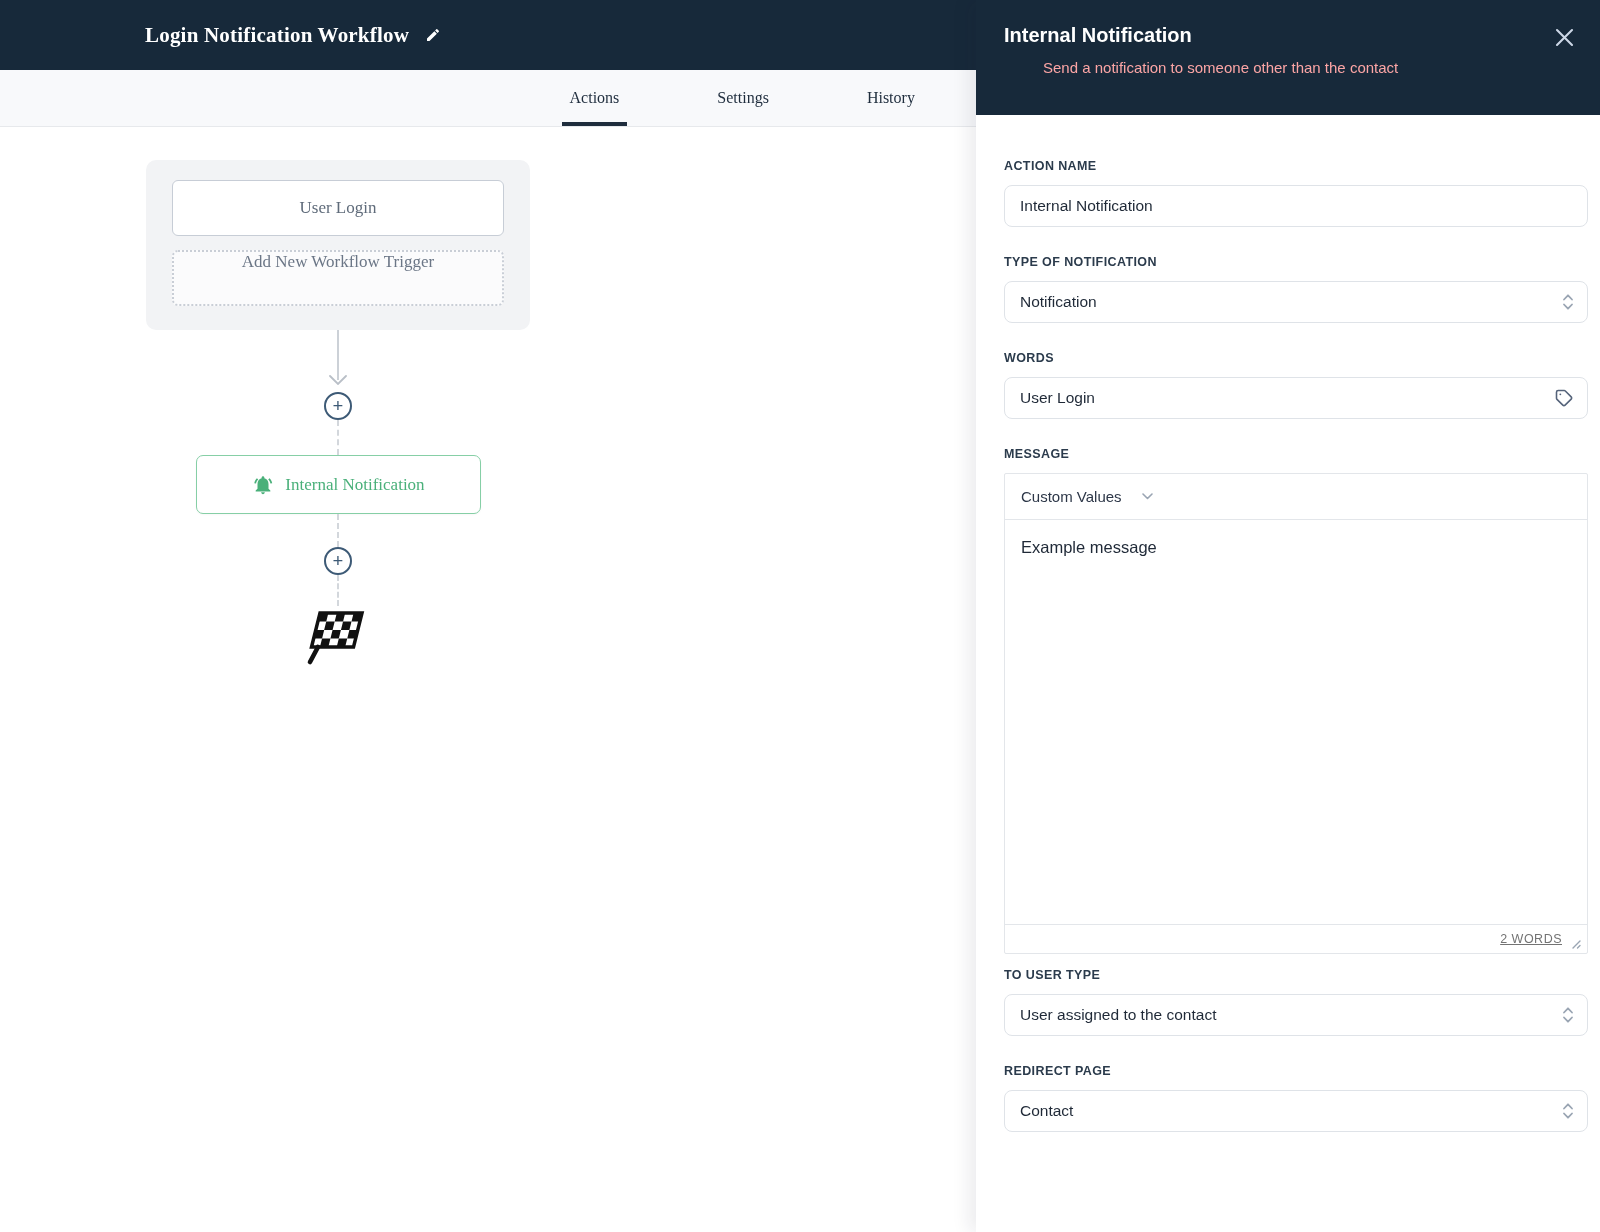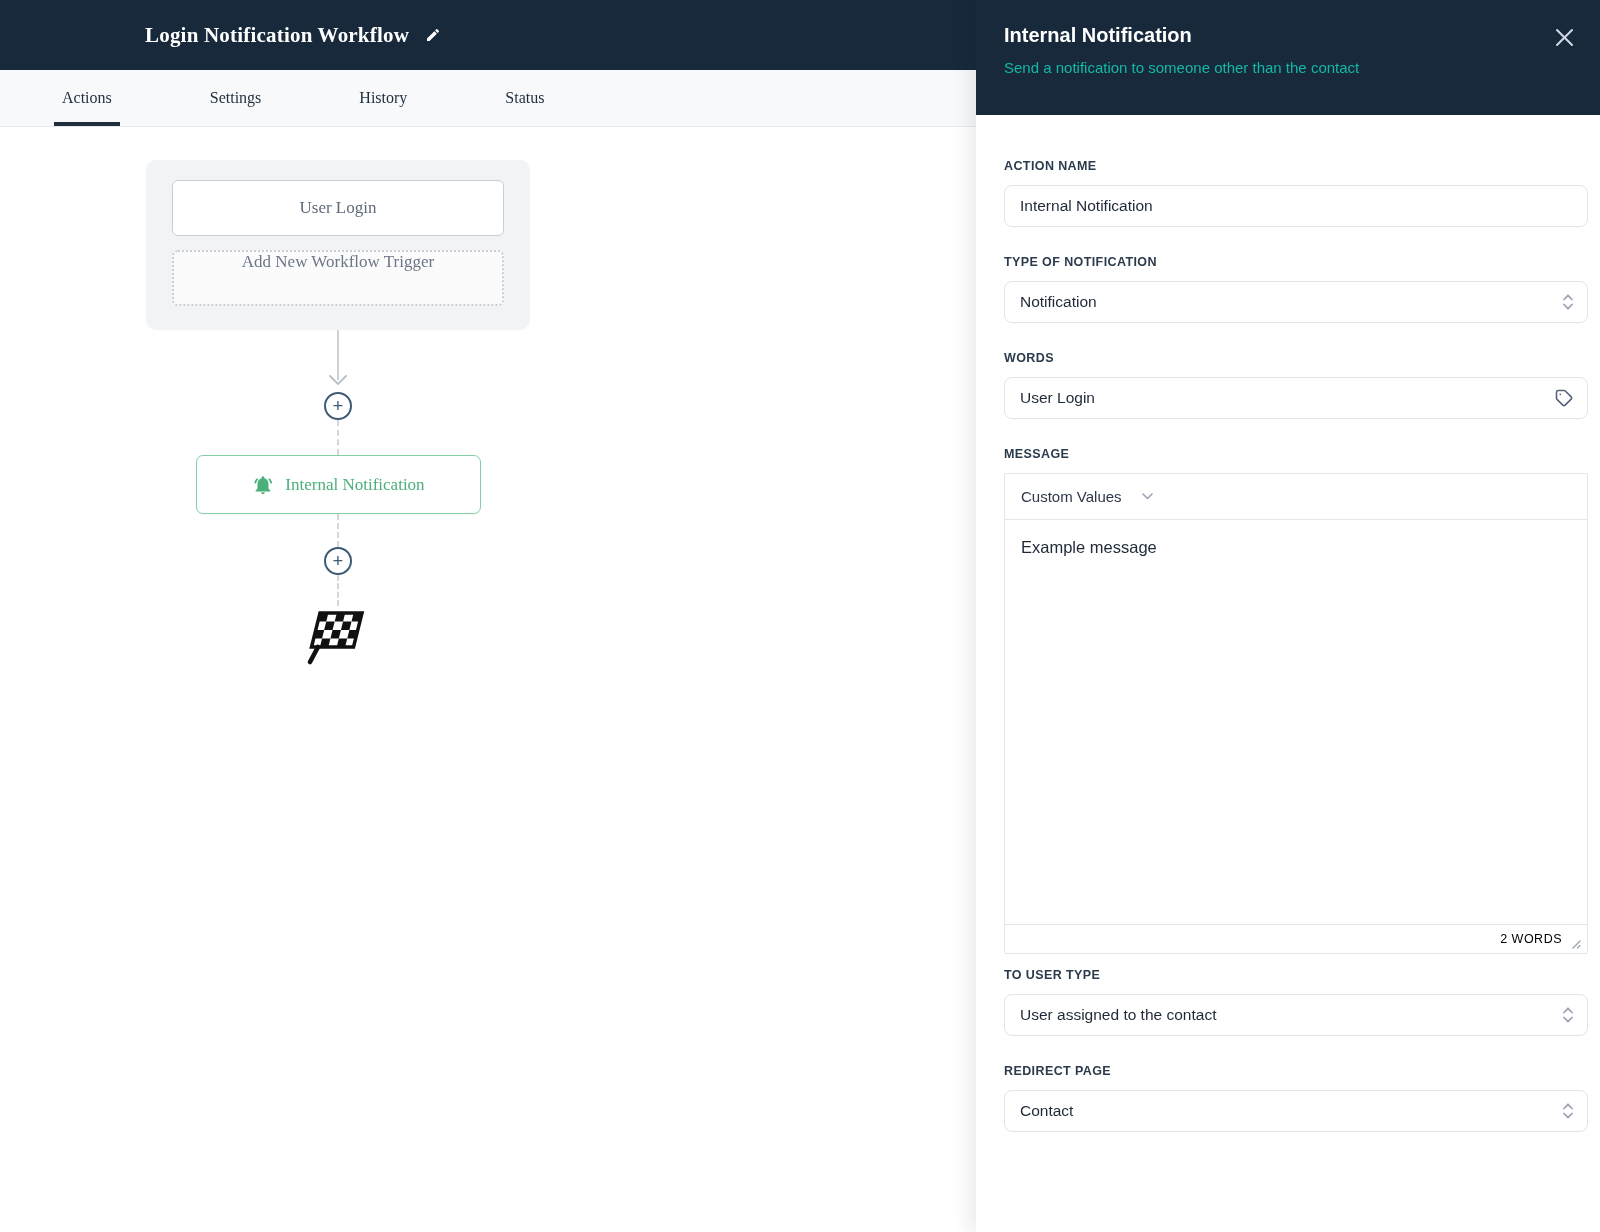--- a/index.html
+++ b/index.html
@@ -5,21 +5,21 @@
   * { margin:0; padding:0; box-sizing:border-box; }
   html,body { width:1600px; height:1232px; font-family:"Liberation Sans", sans-serif; background:#fff; overflow:hidden; }
   .app { position:relative; width:1600px; height:1232px; }
 
   
   .left { position:absolute; left:0; top:0; width:1144px; height:1232px;font-family:Liberation Serif, serif; }
   .app-header { height:70px; background:#17293a; display:flex; align-items:center; padding-left:145px; }
   .app-title { color:#ffffff; font-size:21px; font-weight:700; letter-spacing:.2px; }
   .edit-btn { margin-left:16px; display:flex; align-items:center; cursor:pointer; }
 
-  .tabbar { height:57px; background:#f8f9fb; border-bottom:1px solid #e7e9ec; display:flex; align-items:stretch; padding-left:56px; }
+  .tabbar { height:57px; background:#f8f9fb; border-bottom:1px solid #e7e9ec; display:flex; align-items:stretch; padding-left:56px;justify-content:flex-end; }
   .tab { position:relative; display:flex; align-items:center; font-size:16px; color:#1f2d3d; margin-right:86px; padding:0 6px; cursor:pointer; }
   .tab.active::after { content:""; position:absolute; left:-2px; right:-2px; bottom:0; height:4px; background:#1f2d3d; }
 
   .canvas { position:relative; width:976px; height:1105px; background:#ffffff; }
 
   .trigger-card { position:absolute; left:146px; top:33px; width:384px; height:170px; background:#f2f3f5; border-radius:10px; padding:20px 26px; display:flex; flex-direction:column; gap:14px; }
   .trigger-box { height:56px; background:#ffffff; border:1px solid #c7cdd6; border-radius:6px; display:flex; align-items:center; justify-content:center; font-size:17px; color:#5f6b7a; }
   .add-trigger-box { height:56px; background:#fbfbfc; border:2px dotted #c9ced6; border-radius:6px; display:flex; align-items:flex-start; justify-content:center; font-size:17px; color:#6b7686; cursor:pointer; }
 
   .conn-solid { position:absolute; left:337px; top:203px; width:2px; height:50px; background:#ccd1d7; }
@@ -35,38 +35,38 @@
 
   .action-node { position:absolute; left:196px; top:328px; width:285px; height:59px; background:#fff; border:1.5px solid #86cfa6; border-radius:7px; display:flex; align-items:center; justify-content:center; gap:11px; cursor:pointer; box-shadow:0 1px 2px rgba(0,0,0,.03); }
   .action-node-label { color:#4ab07a; font-size:17px; }
 
   .end-flag { position:absolute; left:306px; top:479px; }
 
   
   .panel { position:absolute; left:976px; top:0; width:624px; height:1232px; background:#ffffff; box-shadow:-8px 0 16px rgba(20,30,45,.08); }
   .panel-header { height:115px; background:#17293a; padding:24px 28px 0 28px; position:relative; }
   .panel-title { color:#ffffff; font-size:20px; font-weight:700; }
-  .panel-subtitle { color:#14b8a6; font-size:15px; margin-top:12px; }
+  .panel-subtitle { color:#fca5a5; font-size:15px; margin-top:12px;margin-left:39px; }
   .close-btn { position:absolute; right:26px; top:28px; cursor:pointer; display:flex; }
 
   .panel-body { padding:44px 12px 0 28px; }
   .field-group { margin-bottom:28px; }
   .field-label { font-size:12.5px; font-weight:700; color:#2b3b4c; letter-spacing:.4px; margin-bottom:12px; }
   .text-input, .select { position:relative; width:100%; height:42px; border:1px solid #dfe3e8; border-radius:8px; background:#fff; display:flex; align-items:center; padding:0 40px 0 15px; font-size:15.5px; color:#1f2937; }
   .text-input input { border:none; outline:none; width:100%; font-size:15.5px; color:#1f2937; font-family:"Liberation Sans", sans-serif; background:transparent; }
   .select { cursor:pointer; }
   .field-icon-right { position:absolute; right:13px; top:50%; transform:translateY(-50%); display:flex; }
 
   .message-box { border:1px solid #e3e6ea; border-radius:2px; }
   .msg-toolbar { height:46px; display:flex; align-items:center; padding:0 16px; border-bottom:1px solid #e3e6ea; }
   .msg-toolbar-btn { display:flex; align-items:center; gap:20px; font-size:15px; color:#2d3748; cursor:pointer; }
   .msg-area { height:404px; }
   .msg-area textarea { width:100%; height:100%; border:none; outline:none; resize:none; padding:18px 16px; font-size:16.5px; color:#1f2937; font-family:"Liberation Sans", sans-serif; }
   .msg-footer { height:29px; border-top:1px solid #e3e6ea; display:flex; align-items:center; justify-content:flex-end; gap:8px; padding:0 6px 0 16px; position:relative; }
-  .word-count { font-size:12.5px; color:#000000; letter-spacing:.5px; }
+  .word-count { font-size:12.5px; color:#737373; letter-spacing:.5px;text-decoration:underline; }
   .resize-handle { display:flex; cursor:nwse-resize; margin-top:8px; }
 
   .gap-after-message { height:14px; }
 </style>
 </head>
 <body>
 
 <div class="app">
 
   <div class="left">

